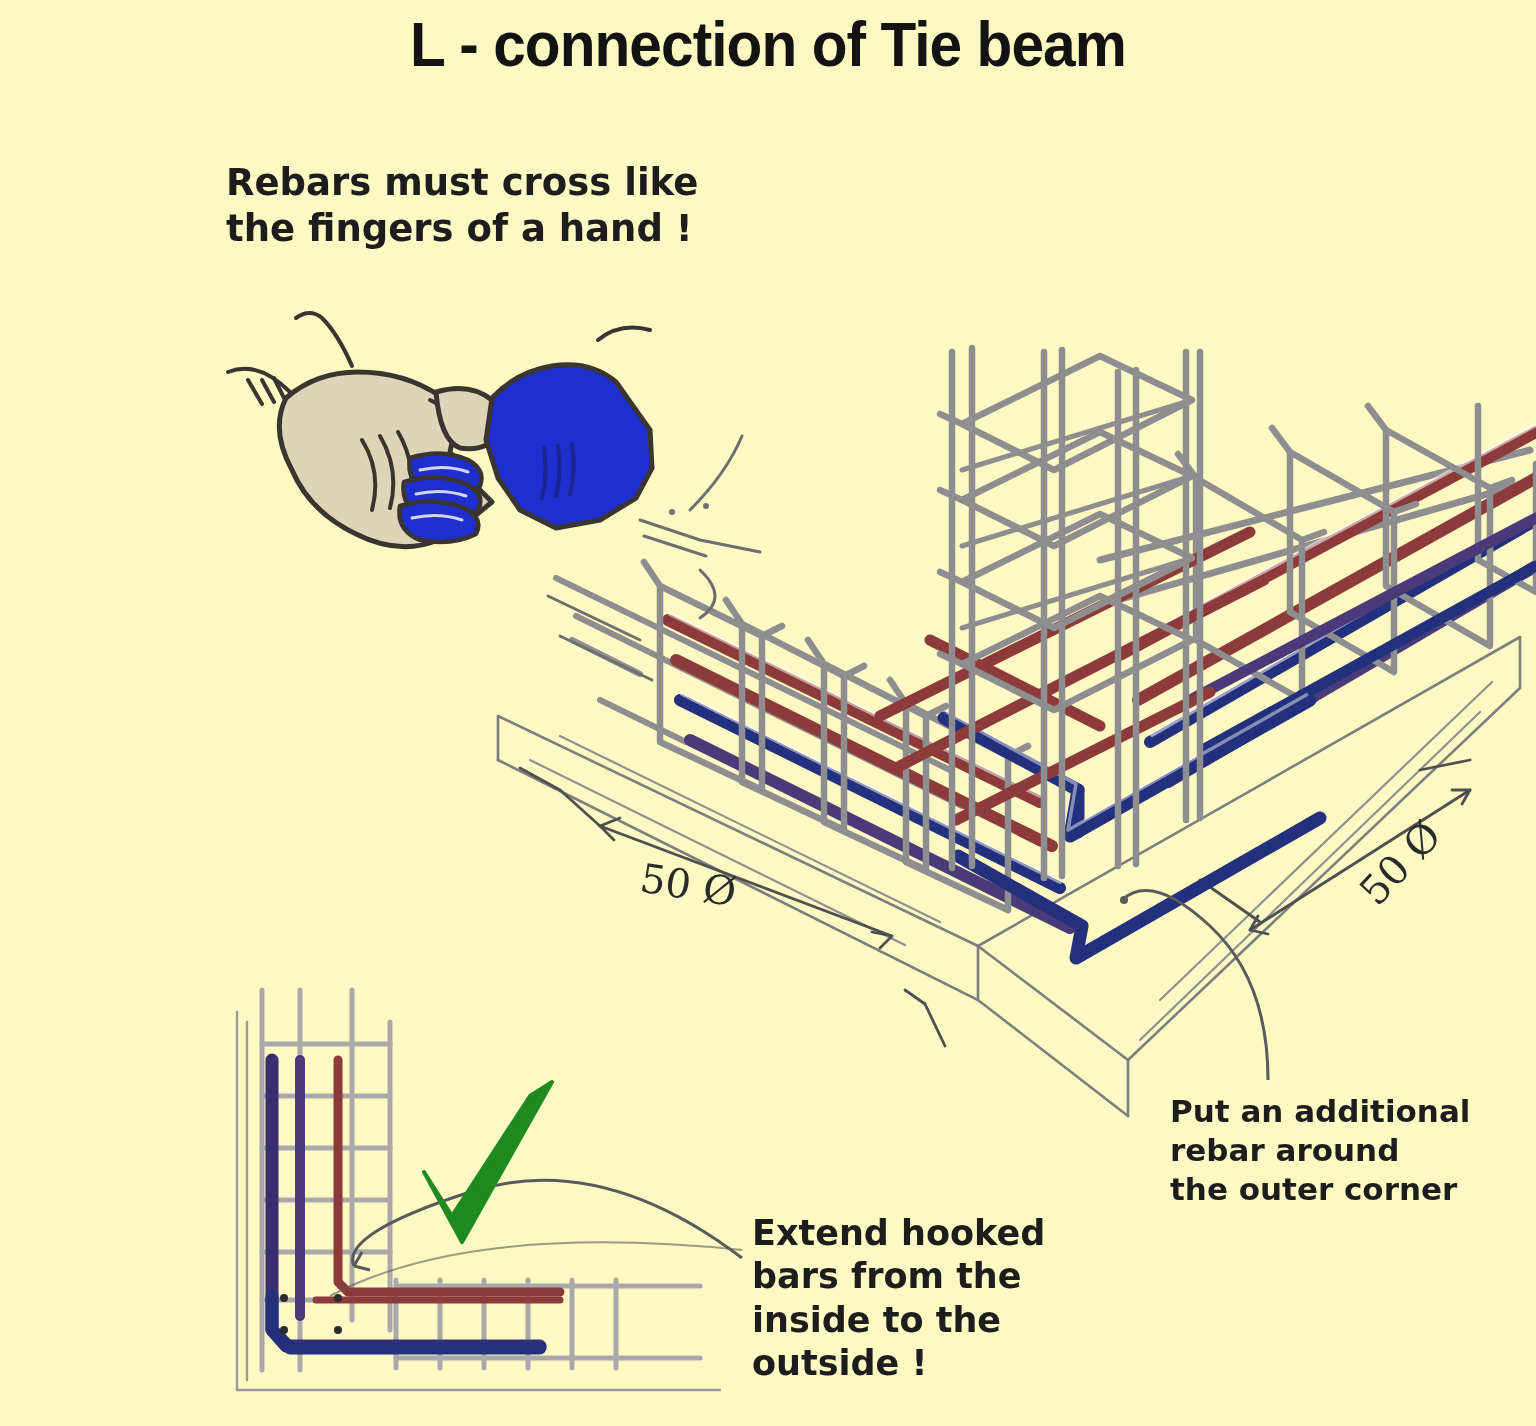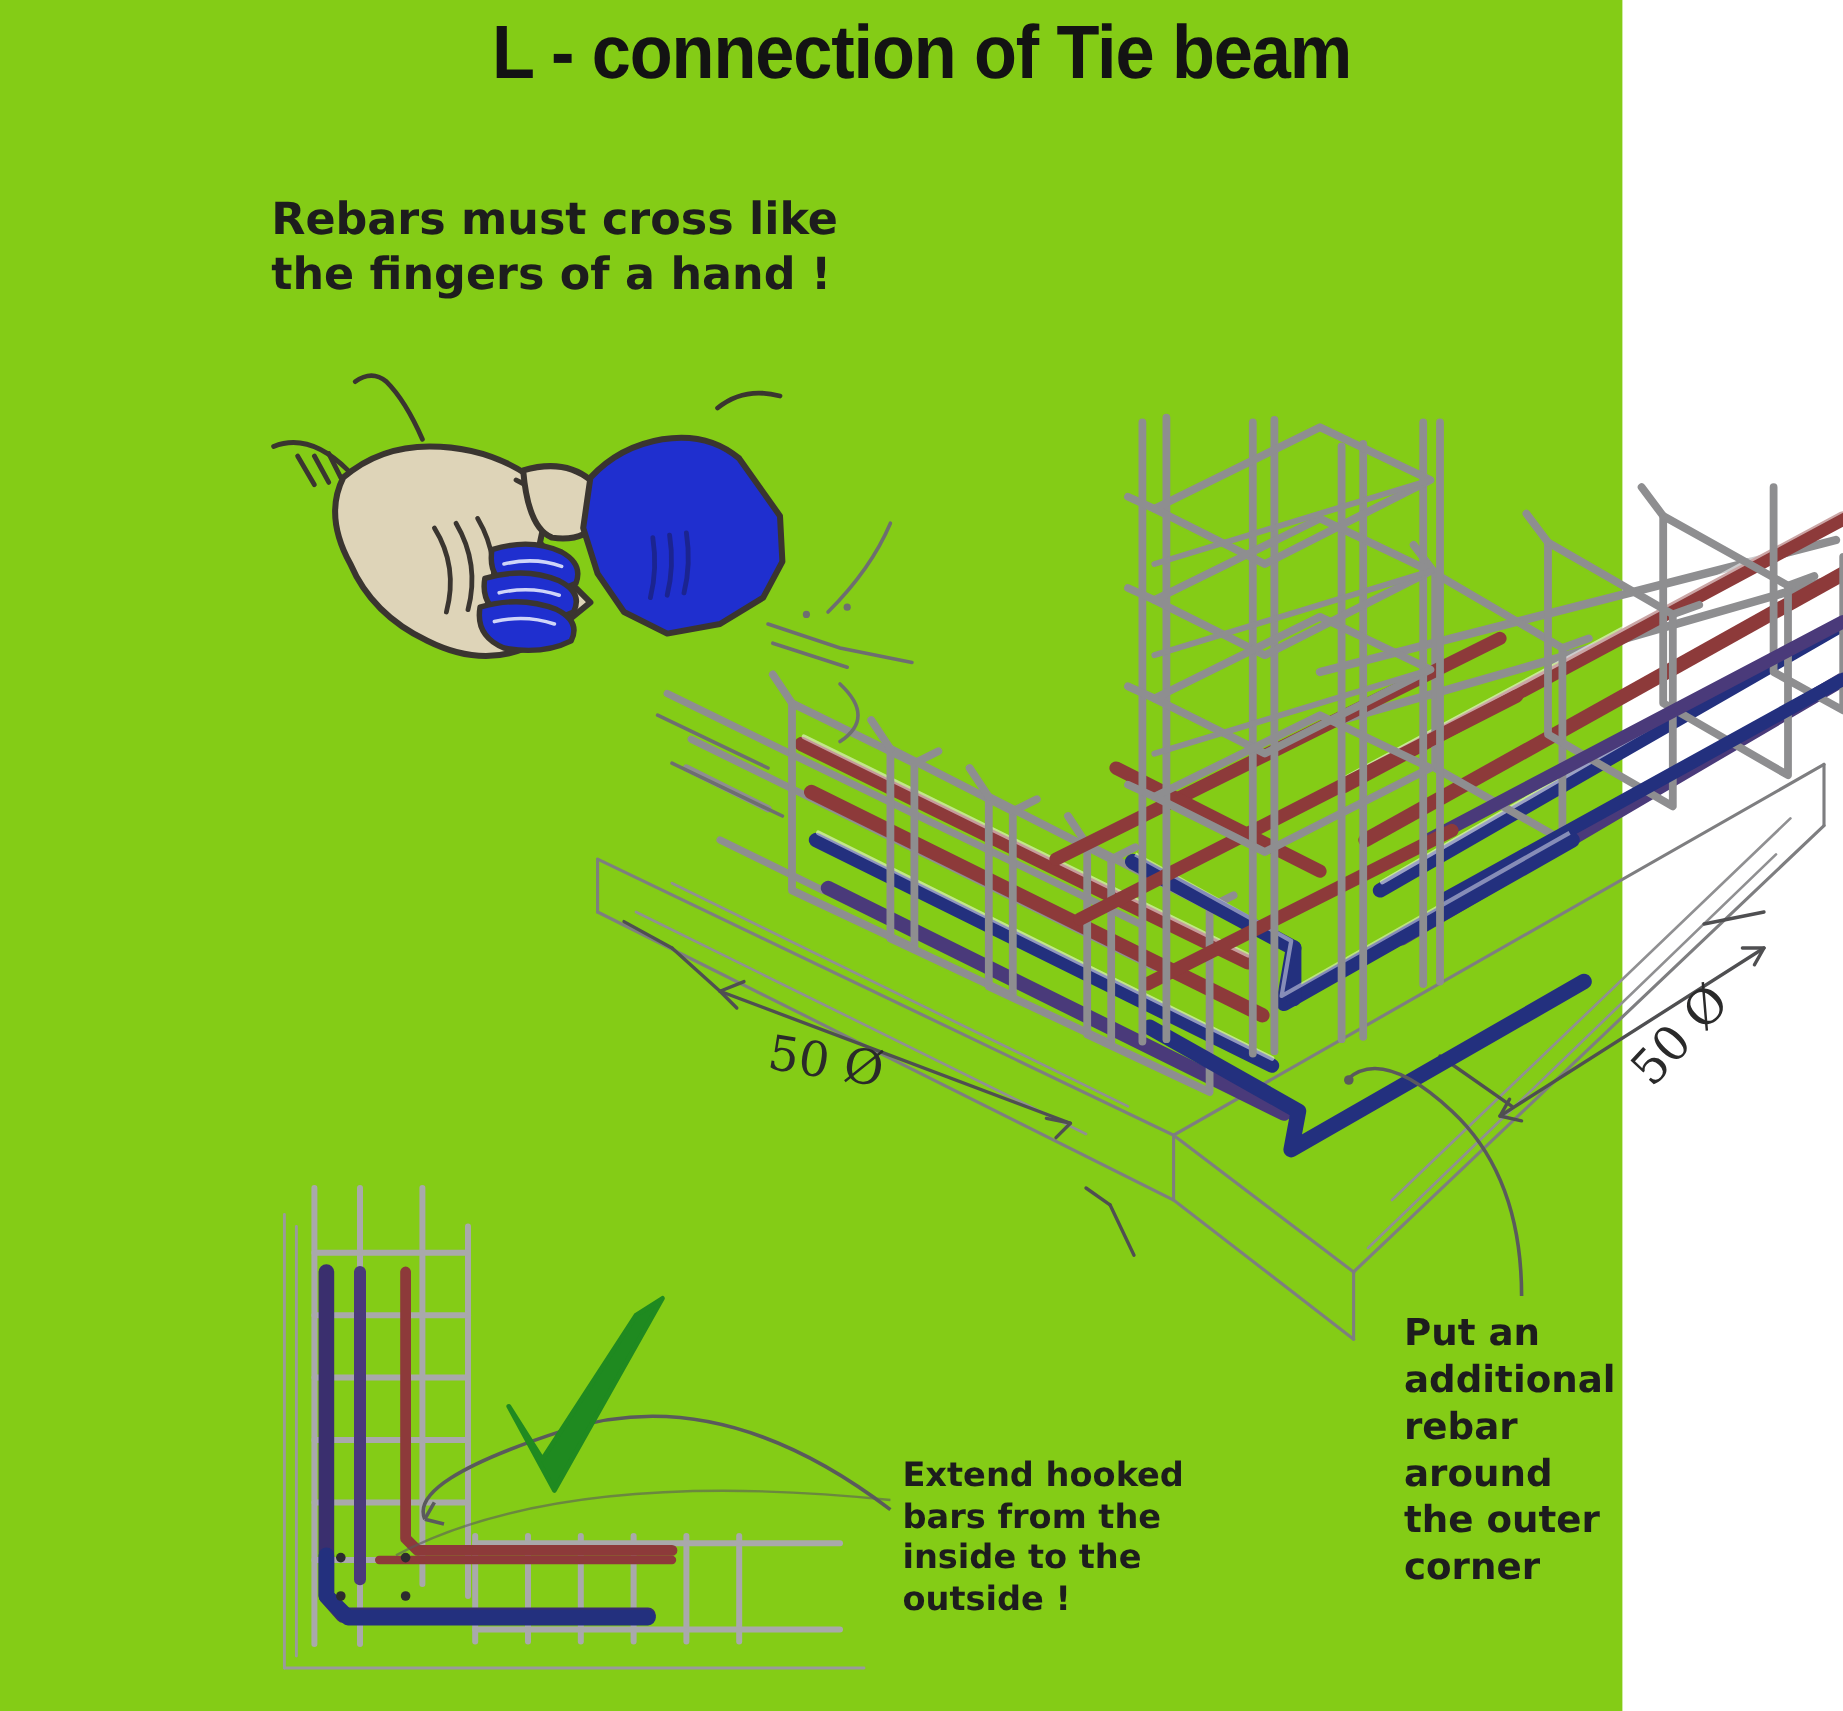--- a/index.html
+++ b/index.html
@@ -1,38 +1,38 @@
 <!DOCTYPE html>
 <html><head>
 <meta charset="utf-8">
 <style>
   html,body{margin:0;padding:0;background:#ffffff;}
   body{width:1536px;height:1426px;position:relative;overflow:hidden;
        font-family:"DejaVu Sans","Liberation Sans",sans-serif;}
 
-  #stage{position:absolute;inset:0;width:1352px;height:1426px;background:#84cc16;}
+  #stage{position:absolute;inset:0;width:1536px;height:1426px;background:#fef9c3;}
 
   
   .title{
     position:absolute;left:0;top:8px;width:1536px;text-align:center;
     font-family:"Liberation Sans","DejaVu Sans",sans-serif;
     font-weight:bold;font-size:63px;letter-spacing:-1px;color:#131313;
     transform:scaleX(0.93);transform-origin:center top;white-space:nowrap;
   }
 
   
   .note{
     position:absolute;
     font-family:"DejaVu Sans","Liberation Sans",sans-serif;
     font-weight:bold;color:#1d1d1d;line-height:1.20;
     white-space:pre-line;letter-spacing:0px;
   }
   #note-hand{left:226px;top:160px;font-size:37px;line-height:1.24;}
   #note-corner{left:1170px;top:1092px;font-size:31px;line-height:1.26;}
-  #note-hooked{left:752px;top:1212px;font-size:28px;line-height:1.24;}
+  #note-hooked{left:752px;top:1212px;font-size:35px;line-height:1.24;}
 
   
   .dimlabel{
     position:absolute;
     font-family:"DejaVu Serif","Liberation Serif",serif;
     font-size:40px;color:#2a2a2a;white-space:nowrap;
   }
   #dim-left{left:640px;top:862px;transform:rotate(9deg);}
   #dim-right{left:1352px;top:840px;transform:rotate(-47deg);}
 

